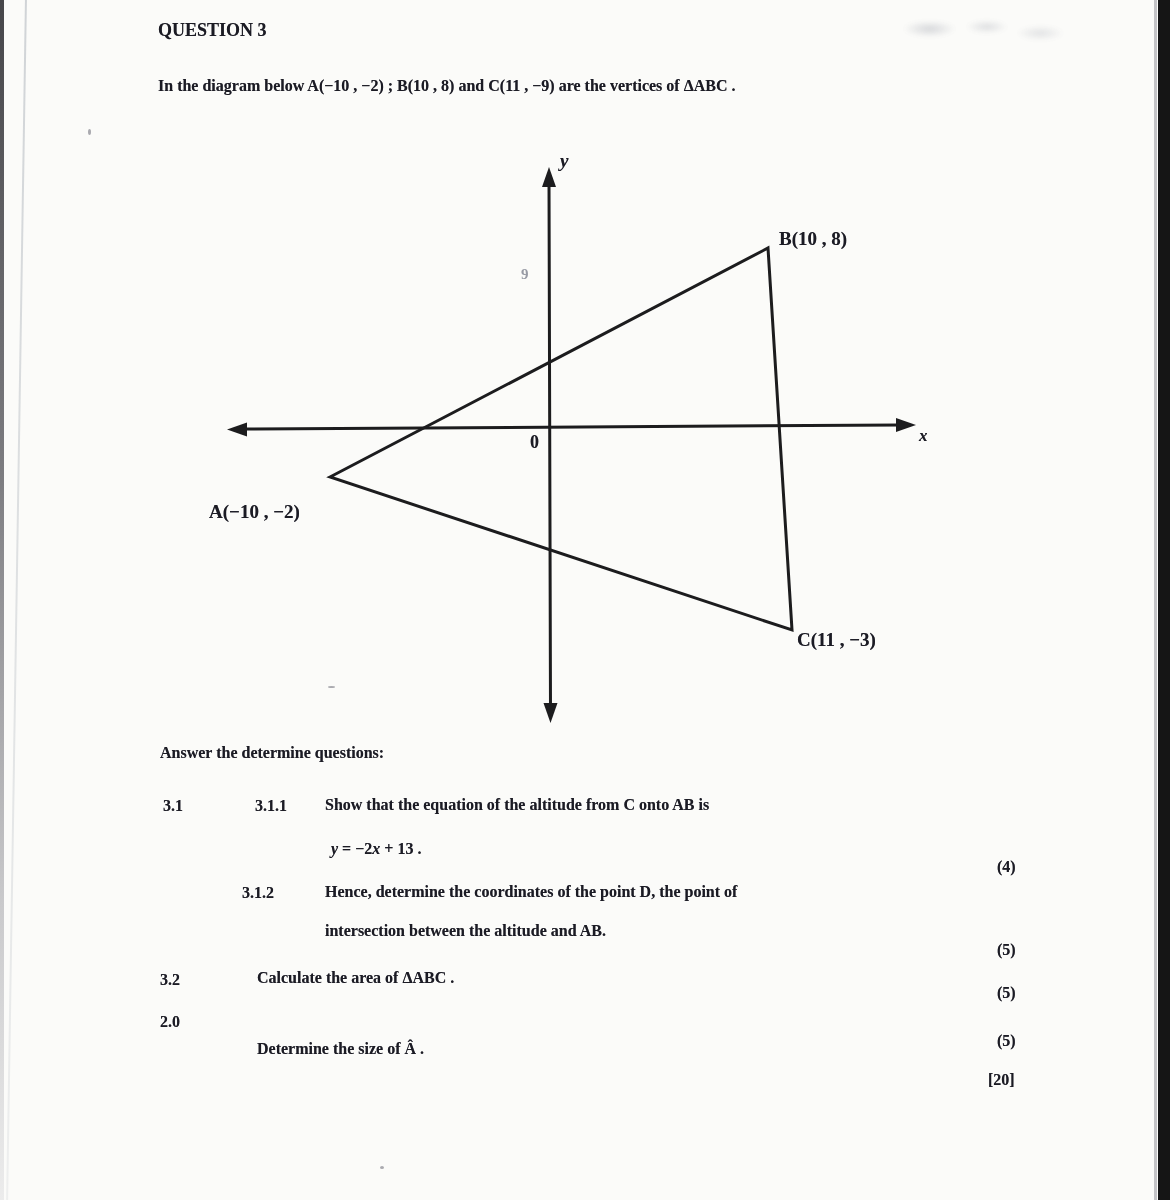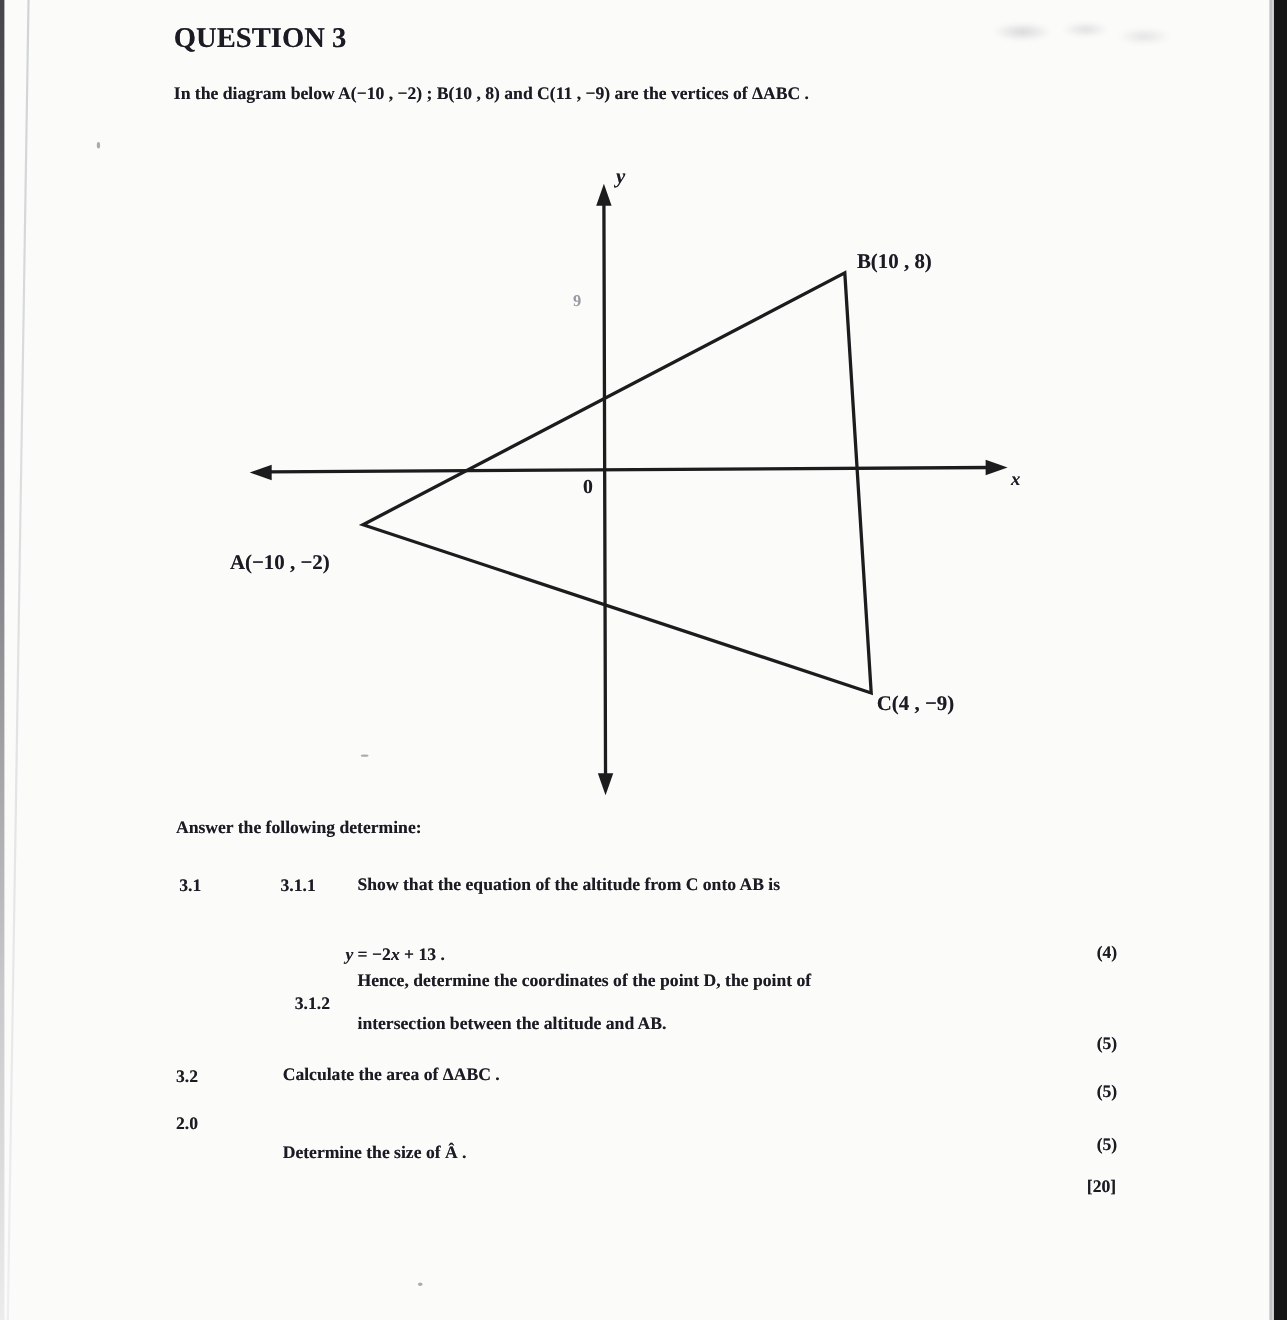--- a/index.html
+++ b/index.html
@@ -12,21 +12,21 @@
   }
   .abs { position: absolute; }
   .t {
     font-family: "Liberation Serif", "DejaVu Serif", serif;
     font-weight: 700;
     color: #1b1b24;
     line-height: 1.15;
     white-space: nowrap;
     text-shadow: 0 0 0.6px rgba(25,25,40,.55);
   }
-  .fs22 { font-size: 26px; }
+  .fs22 { font-size: 18px; }
   .fs20 { font-size: 16px; }
   .fs19 { font-size: 19px; }
   .fs18 { font-size: 18px; }
   .fs17 { font-size: 17px; }
   .it { font-style: italic; }
 
   
   .edge-left {
     left: 0; top: 0; width: 4px; height: 100%;
     background: linear-gradient(180deg, #46464a 0%, #7d7d81 40%, #c9c9cb 75%, #ececec 100%);
@@ -85,34 +85,34 @@
 
   <polygon class="ink" points="330,477 768,248 792,630" stroke-width="3" stroke-linejoin="miter"></polygon>
 </svg>
 
 <div class="abs t fs19 it" style="left:560px; top:150px;">y</div>
 <div class="abs t fs17 it" style="left:919px; top:426px;">x</div>
 <div class="abs t fs18" style="left:530px; top:432px;">0</div>
 <div class="abs stray-mark" style="left:521px; top:266px;">9</div>
 <div class="abs t fs19" style="left:779px; top:228px;">B(10 , 8)</div>
 <div class="abs t fs19" style="left:209px; top:461px;margin-top:40px;">A(−10 , −2)</div>
-<div class="abs t fs19" style="left:797px; top:629px;">C(4 , −9)</div>
+<div class="abs t fs19" style="left:797px; top:629px;">C(11 , −3)</div>
 
-<div class="abs t fs20" style="left:160px; top:744px;">Answer the following determine:</div>
+<div class="abs t fs20" style="left:160px; top:744px;">Answer the determine questions:</div>
 
 <div class="abs t fs20" style="left:163px; top:797px;">3.1</div>
 <div class="abs t fs20" style="left:255px; top:797px;">3.1.1</div>
 <div class="abs t fs20" style="left:325px; top:796px;">Show that the equation of the altitude from C onto AB is</div>
 
-<div class="abs t fs20" style="left:314px; top:840px;margin-top:20px;">
+<div class="abs t fs20" style="left:331px; top:840px;">
   <span class="it">y</span><span> = −2</span><span class="it">x</span><span> + 13 .</span>
 </div>
 <div class="abs t fs20" style="left:997px; top:858px;">(4)</div>
 
-<div class="abs t fs20" style="left:268px; top:884px;margin-top:20px;">3.1.2</div>
+<div class="abs t fs20" style="left:242px; top:884px;">3.1.2</div>
 <div class="abs t fs20" style="left:325px; top:883px;">Hence, determine the coordinates of the point D, the point of</div>
 <div class="abs t fs20" style="left:325px; top:922px;">intersection between the altitude and AB.</div>
 <div class="abs t fs20" style="left:997px; top:941px;">(5)</div>
 
 <div class="abs t fs20" style="left:160px; top:971px;text-align:center;">3.2</div>
 <div class="abs t fs20" style="left:257px; top:969px;">Calculate the area of ΔABC .</div>
 <div class="abs t fs20" style="left:997px; top:984px;">(5)</div>
 
 <div class="abs t fs20" style="left:160px; top:1013px;">2.0</div>
 <div class="abs t fs20" style="left:257px; top:1011px;margin-top:29px;">Determine the size of Â .</div>

